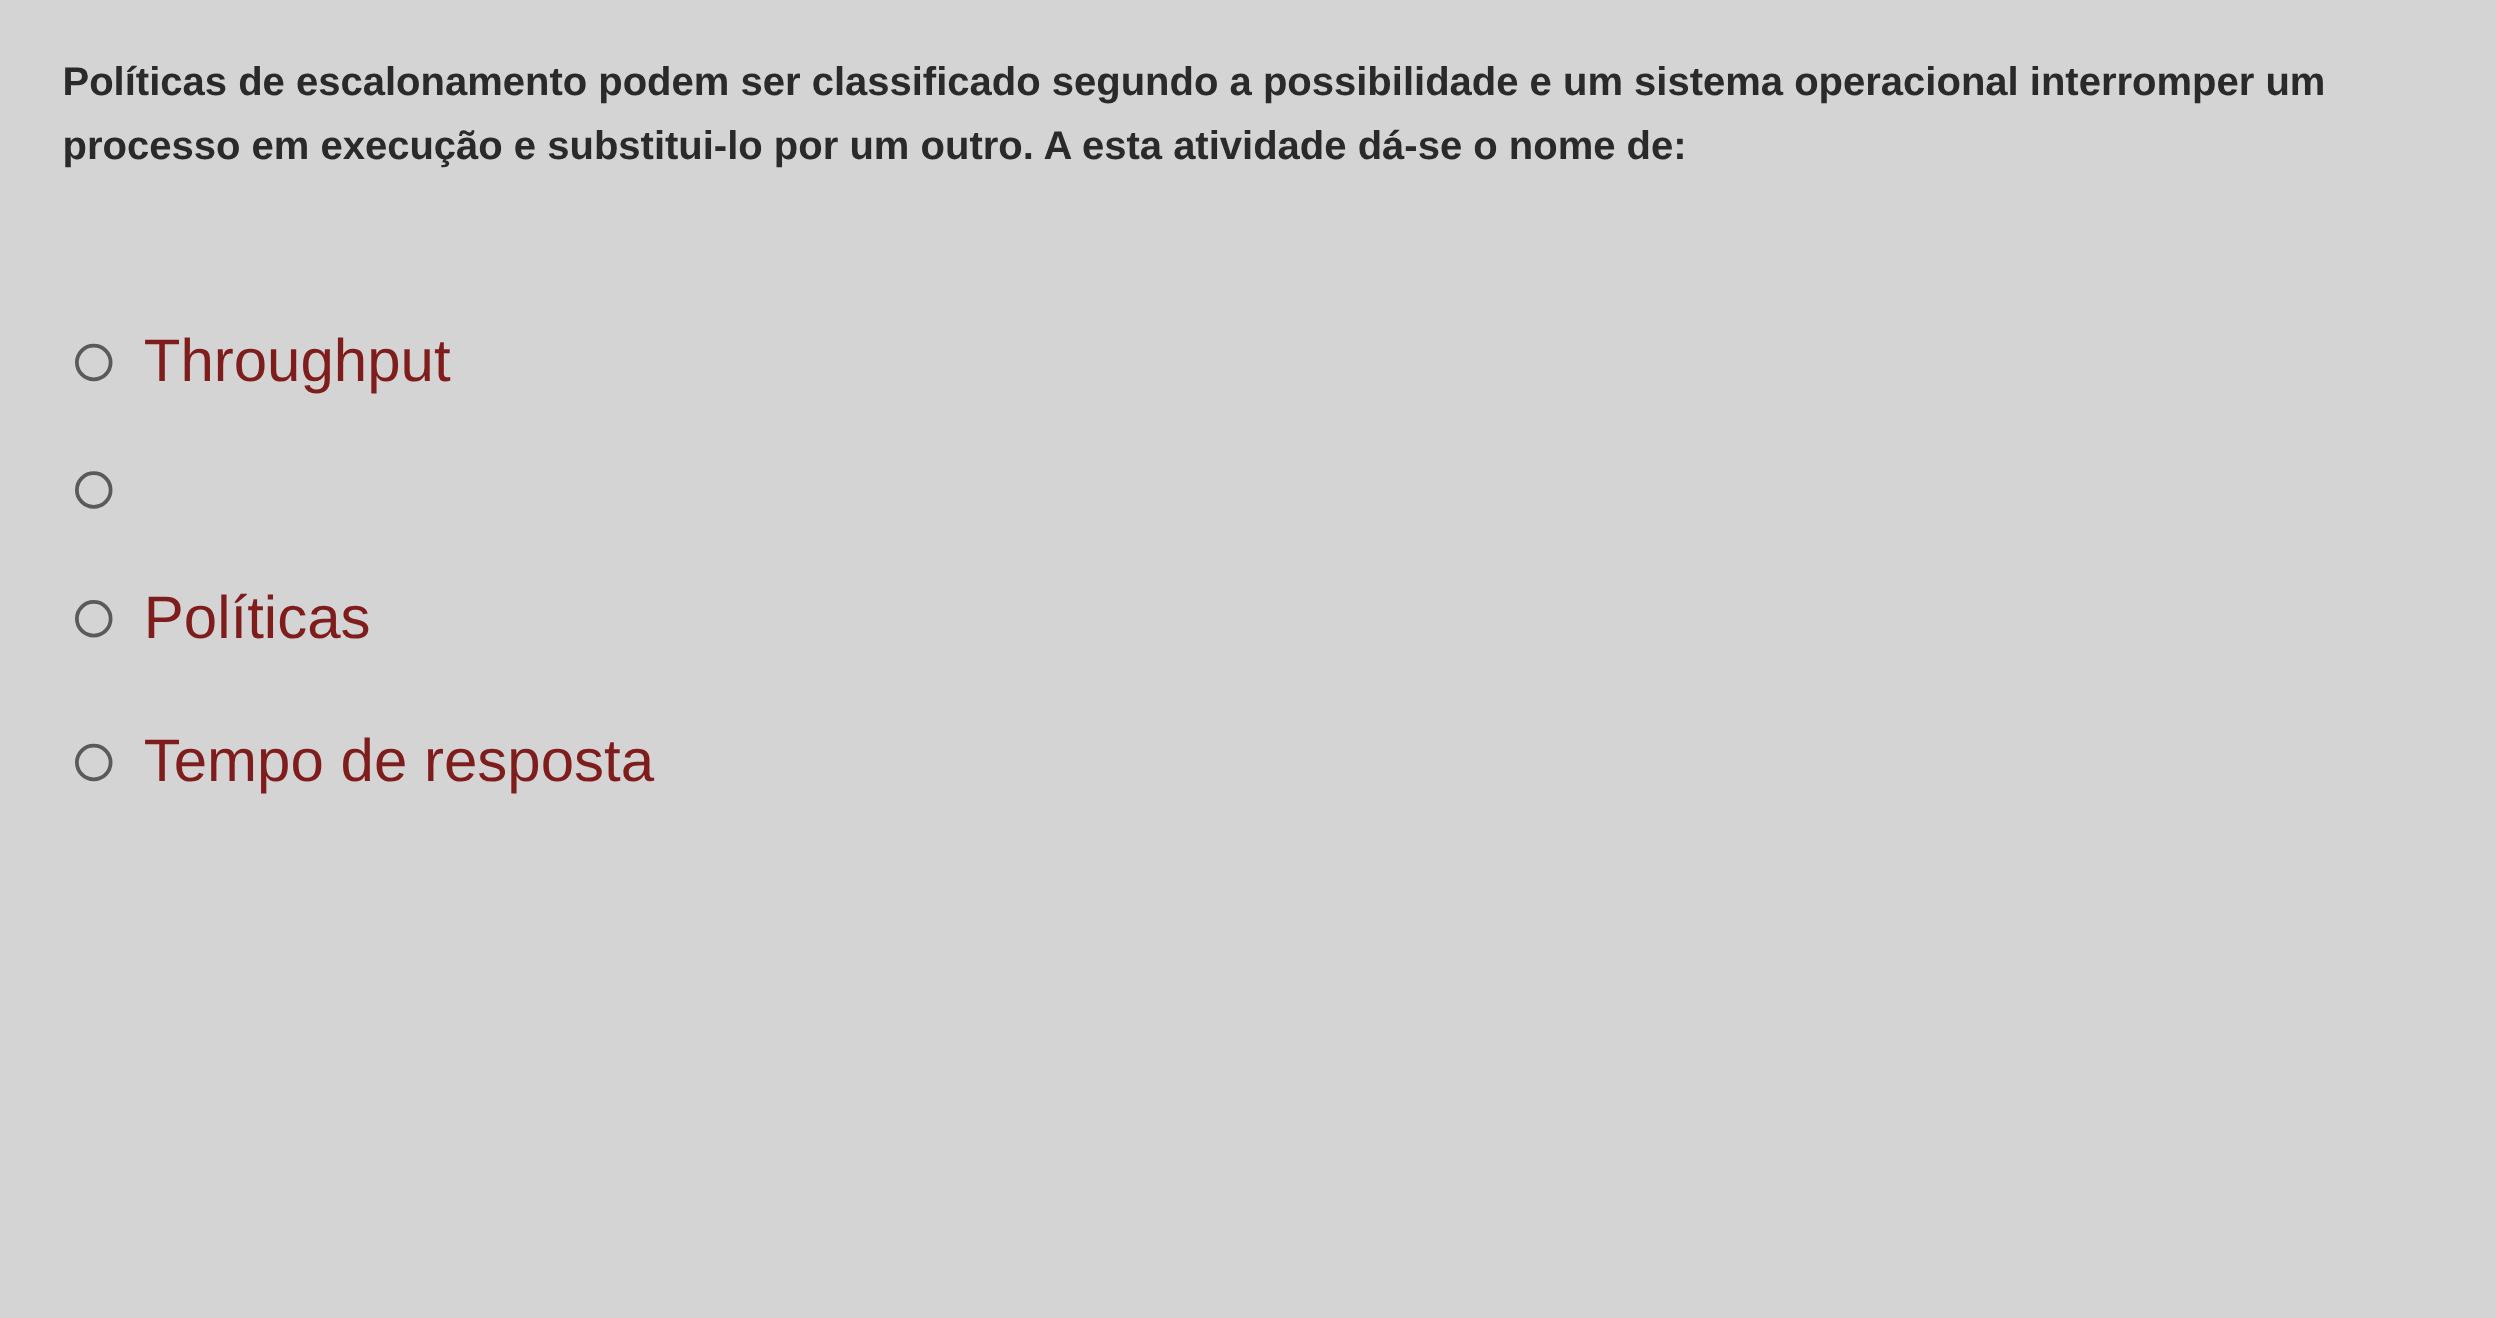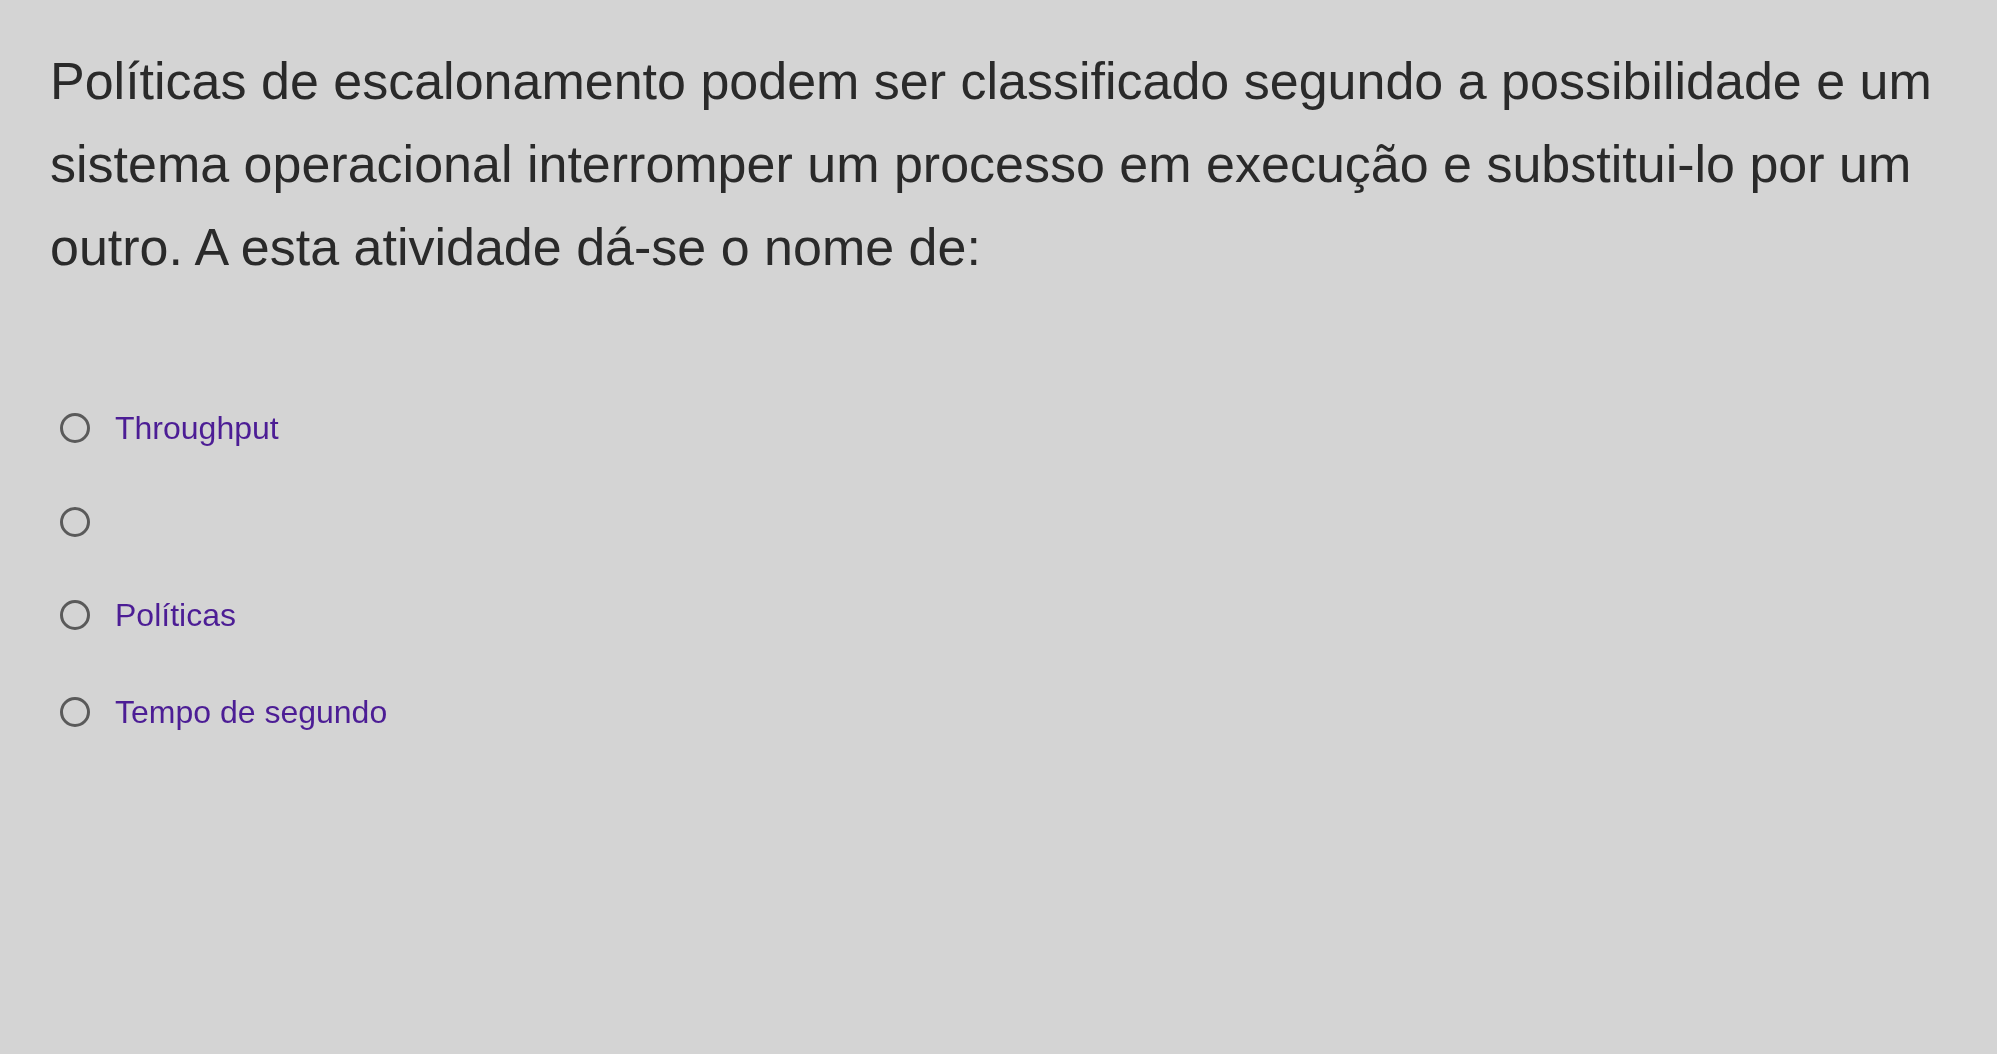--- a/index.html
+++ b/index.html
@@ -9,25 +9,25 @@
     }
     body {
       font-family: Arial, Helvetica, sans-serif;
       background-color: #d4d4d4;
       padding: 40px 50px;
       color: #3a3a3a;
       width: 1997px;
       min-height: 1054px;
     }
     .question-text {
-      font-size: 52px;
+      font-size: 32px;
       line-height: 1.6;
       margin-bottom: 120px;
       color: #2a2a2a;
-      font-weight: 400;
+      font-weight: 700;
     }
     .options-container {
       display: flex;
       flex-direction: column;
       gap: 60px;
       padding-left: 10px;
     }
     .option-row {
       display: flex;
       align-items: center;
@@ -36,22 +36,22 @@
     .radio-circle {
       width: 30px;
       height: 30px;
       border: 3px solid #5a5a5a;
       border-radius: 50%;
       background-color: transparent;
       flex-shrink: 0;
       cursor: pointer;
     }
     .option-label {
-      font-size: 32px;
-      color: #4c1d95;
+      font-size: 48px;
+      color: #7f1d1d;
       font-weight: 400;
     }
   </style>
 </head>
 <body>
 
 <div class="question-text">Políticas de escalonamento podem ser classificado segundo a possibilidade e um sistema operacional interromper um processo em execução e substitui-lo por um outro.  A esta atividade dá-se o nome de:</div>
 
 <div class="options-container">
   <div class="option-row">
@@ -60,15 +60,15 @@
   </div>
   <div class="option-row">
     <div class="radio-circle"></div>
   </div>
   <div class="option-row">
     <div class="radio-circle"></div>
     <span class="option-label">Políticas</span>
   </div>
   <div class="option-row">
     <div class="radio-circle"></div>
-    <span class="option-label">Tempo de segundo</span>
+    <span class="option-label">Tempo de resposta</span>
   </div>
 </div>
 
 </body></html>

